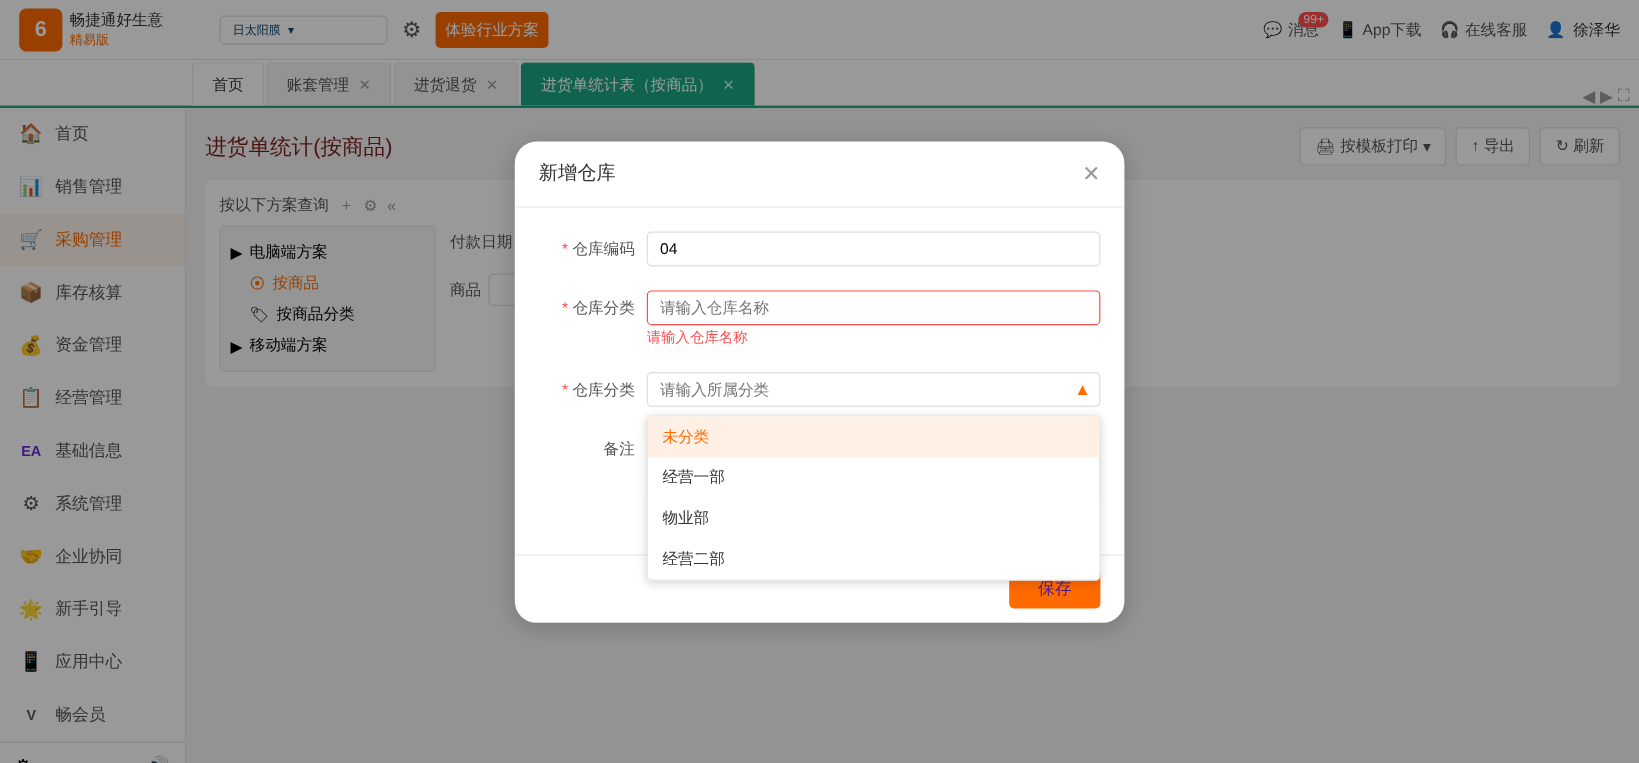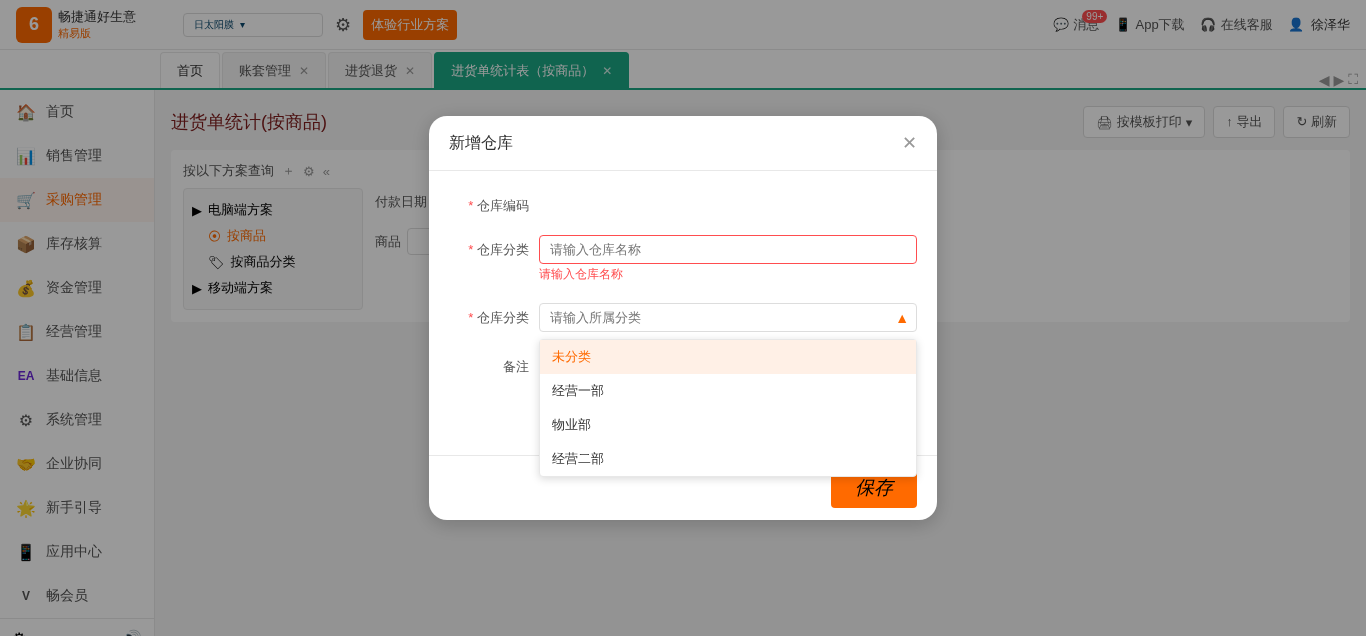--- a/index.html
+++ b/index.html
@@ -343,27 +343,26 @@
     
     .modal-footer {
       display: flex;
       justify-content: flex-end;
       padding: 12px 20px;
       gap: 8px;
       border-top: 1px solid #e8e8e8;
     }
     .btn-save {
       background: #ff6a00;
-      color: #000000;
+      color: #4c1d95;
       border: none;
       border-radius: 4px;
       padding: 7px 24px;
       cursor: pointer;
-      font-size: 19px;
-      font-style: italic;
+      font-size: 14px;
     }
 
     
     .empty-state {
       text-align: center;
       padding: 40px;
       color: #999;
     }
     .hint-items { display: flex; flex-direction: column; gap: 8px; align-items: center; }
     .hint-item { display: flex; align-items: center; gap: 6px; font-size: 13px; color: #999; }
@@ -587,20 +586,23 @@
 <div class="overlay">
   <div class="modal">
     <div class="modal-header">
       <span class="modal-title">新增仓库</span>
       <span class="modal-close">✕</span>
     </div>
     <div class="modal-body">
 
       <div class="form-item">
         <span class="form-label required">仓库编码</span>
+        <div class="form-control">
+          <input class="form-input" type="text" value="04" style="">
+        </div>
       </div>
 
       <div class="form-item">
         <span class="form-label required">仓库分类</span>
         <div class="form-control">
           <input class="form-input error" type="text" placeholder="请输入仓库名称" style="">
           <div class="error-msg">请输入仓库名称</div>
         </div>
       </div>
 

